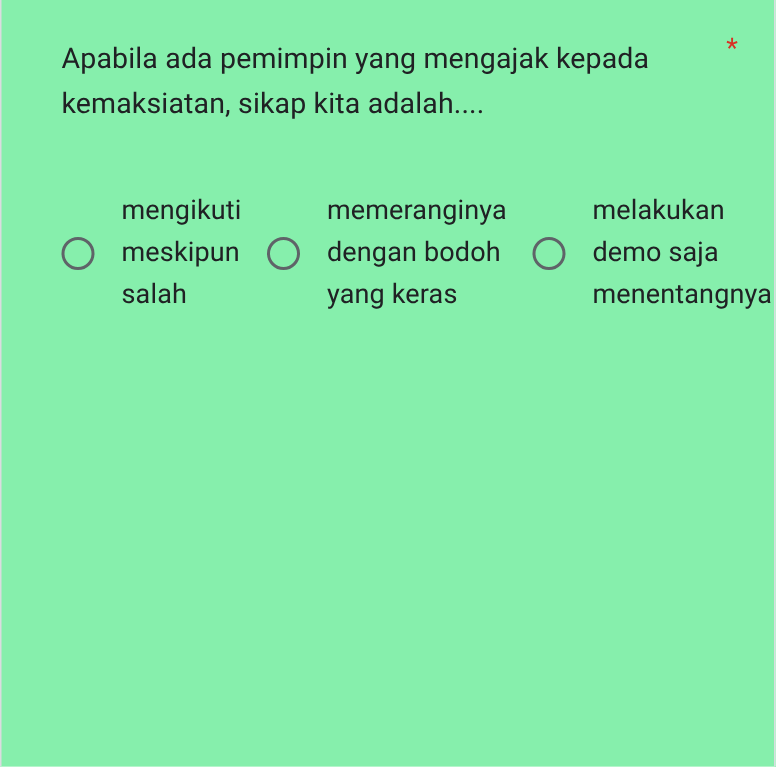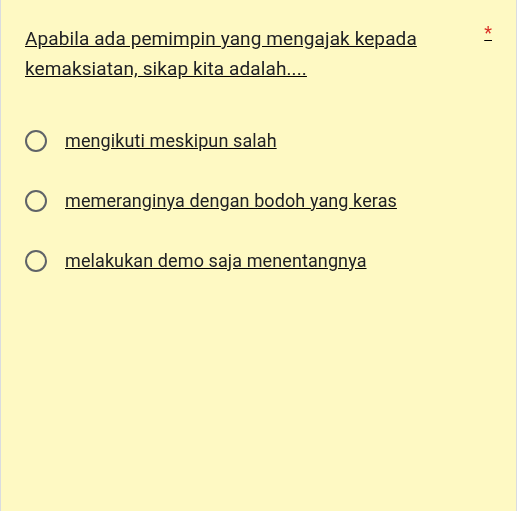--- a/index.html
+++ b/index.html
@@ -8,27 +8,26 @@
       box-sizing: border-box;
     }
     body {
       font-family: 'Roboto', Arial, sans-serif;
       background: #fff;
       width: 517px;
       height: 511px;
       position: relative;
     }
     .card {
-      background: #fef9c3;
+      background: #86efac;
       border-left: 1px solid #dadce0;
       border-right: 1px solid #dadce0;
-      padding: 24px 24px 24px 24px;
+      padding: 24px 24px 24px 40px;
       width: 100%;
       height: 100%;
-      text-decoration: underline;
     }
     .question-row {
       display: flex;
       align-items: flex-start;
       margin-bottom: 28px;
     }
     .question-text {
       font-size: 19px;
       color: #202124;
       line-height: 1.6;
@@ -37,22 +36,22 @@
       padding-right: 16px;
     }
     .required-mark {
       color: #d93025;
       font-size: 18px;
       margin-left: 4px;
       line-height: 1;
     }
     .options {
       display: flex;
-      flex-direction: column;
-      gap: 4px;
+      flex-direction: row;
+      gap: 17px;
     }
     .option {
       display: flex;
       align-items: center;
       padding: 14px 0;
       cursor: pointer;
       min-height: 48px;
     }
     .radio-outer {
       width: 22px;

